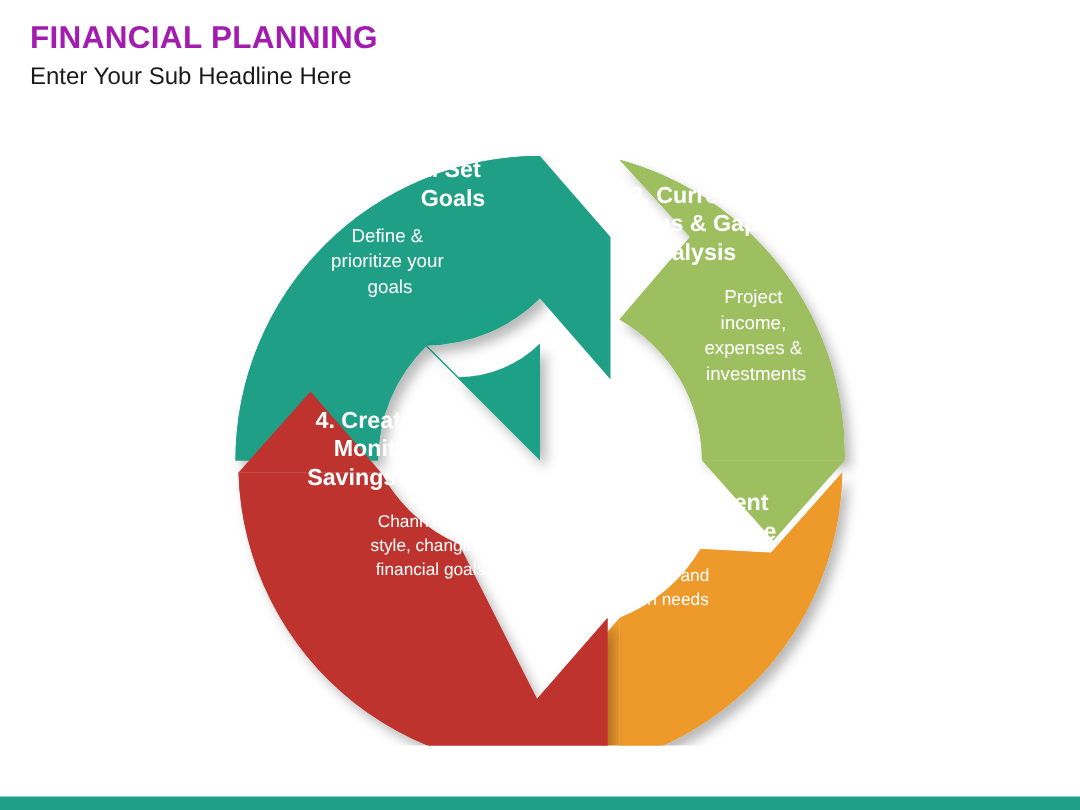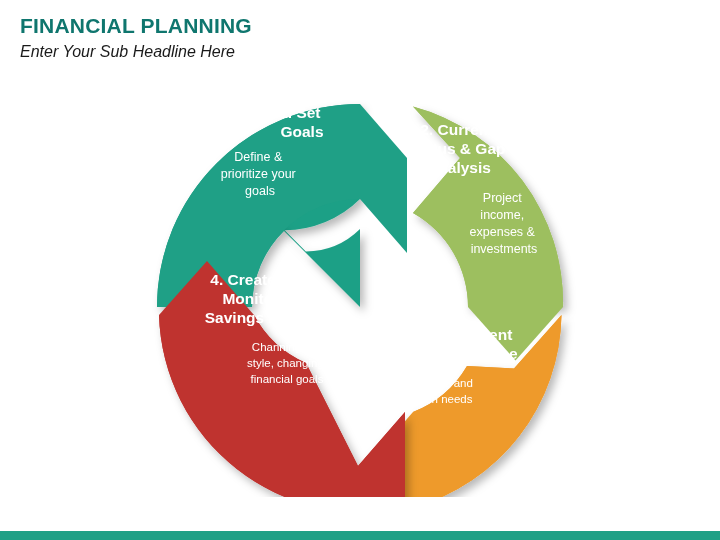--- a/index.html
+++ b/index.html
@@ -27,31 +27,30 @@
   #header {
     position: absolute;
     left: 20px;
     top: 14px;
     width: 640px;
   }
   #title {
     font-size: 21px;
     font-weight: bold;
     letter-spacing: 0.2px;
-    color: #0f766e;
+    color: #a21caf;
     line-height: 1.15;
     margin: 0 0 5px 0;
   }
   #subtitle {
     font-size: 16px;
     font-weight: normal;
     color: #1a1a1a;
     line-height: 1.15;
     margin: 0;
-    font-style: italic;
   }
 
   
   #diagram-wrap {
     position: absolute;
     left: 110px;
     top: 57px;
     width: 500px;
     height: 440px;
   }

